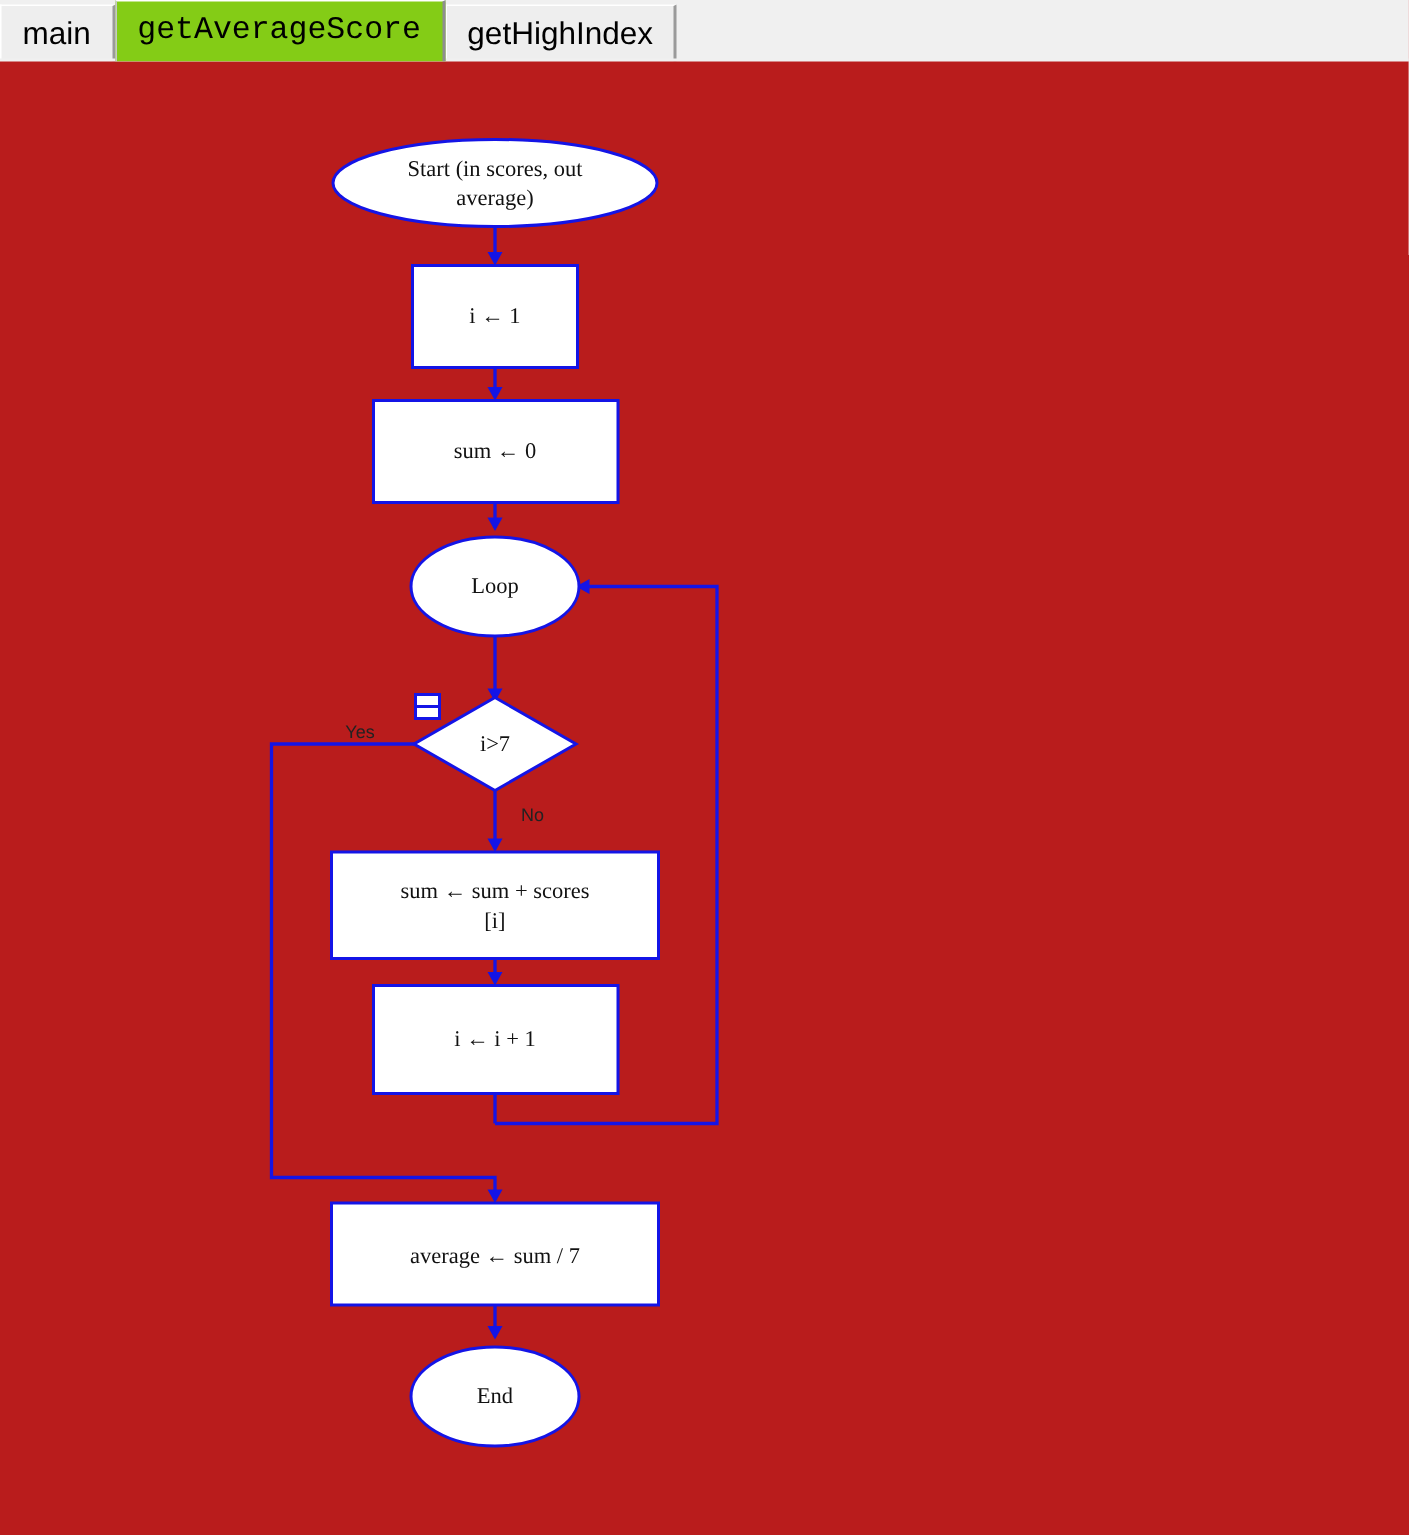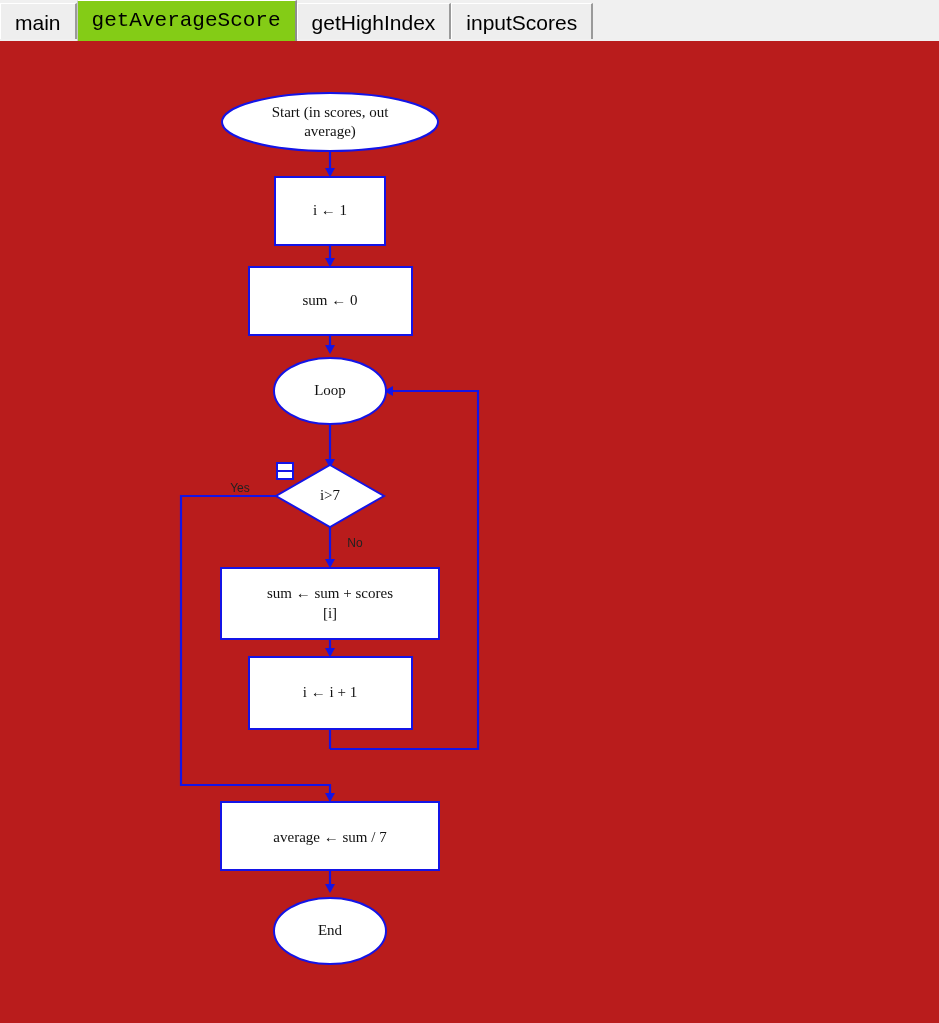--- a/index.html
+++ b/index.html
@@ -94,21 +94,20 @@
   .collapse-box { fill: #ffffff; stroke: #1414e6; stroke-width: 2; }
   .collapse-line { stroke: #1414e6; stroke-width: 2; }
 </style>
 </head>
 <body>
 
 <div id="tabstrip">
   <div class="tab"><span>main</span></div>
   <div class="tab active"><span>getAverageScore</span></div>
   <div class="tab"><span>getHighIndex</span></div>
-  <div class="tab"><span>inputScores</span></div>
 </div>
 <div id="tabstrip-underline"></div>
 
 <div id="canvas">
 <svg id="flow-svg" width="939" height="982" viewBox="0 0 939 982" xmlns="http://www.w3.org/2000/svg">
 
   <defs>
     <marker id="arrdown" markerWidth="9" markerHeight="9" refX="4.5" refY="7.4" orient="auto">
       <path d="M0.6,1.2 L4.5,7.6 L8.4,1.2" fill="none" stroke="#1414e6" stroke-width="1.7"></path>
     </marker>

